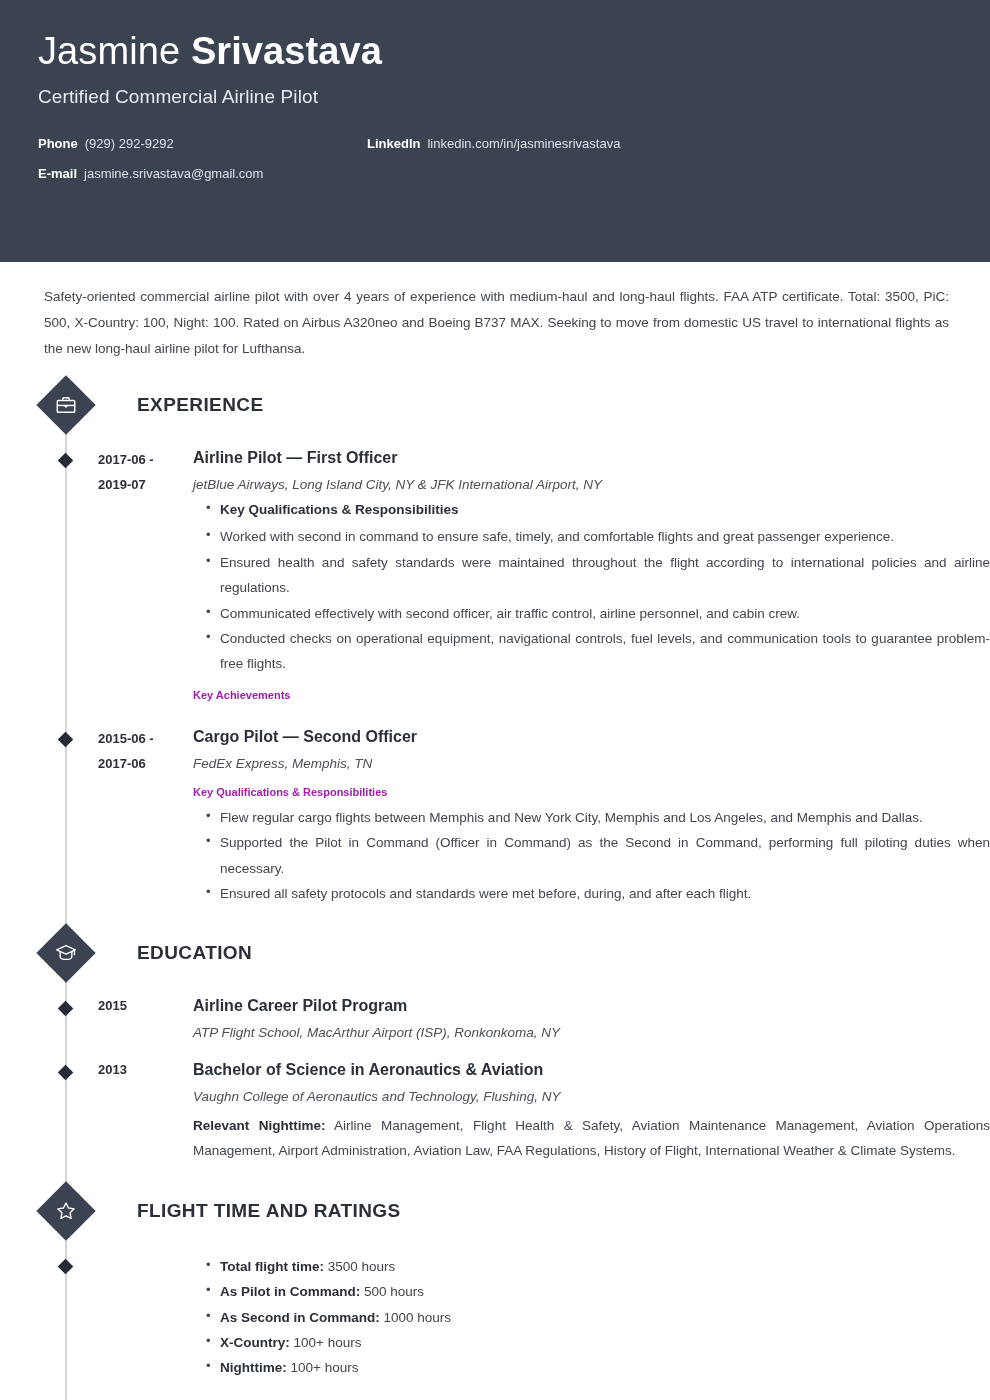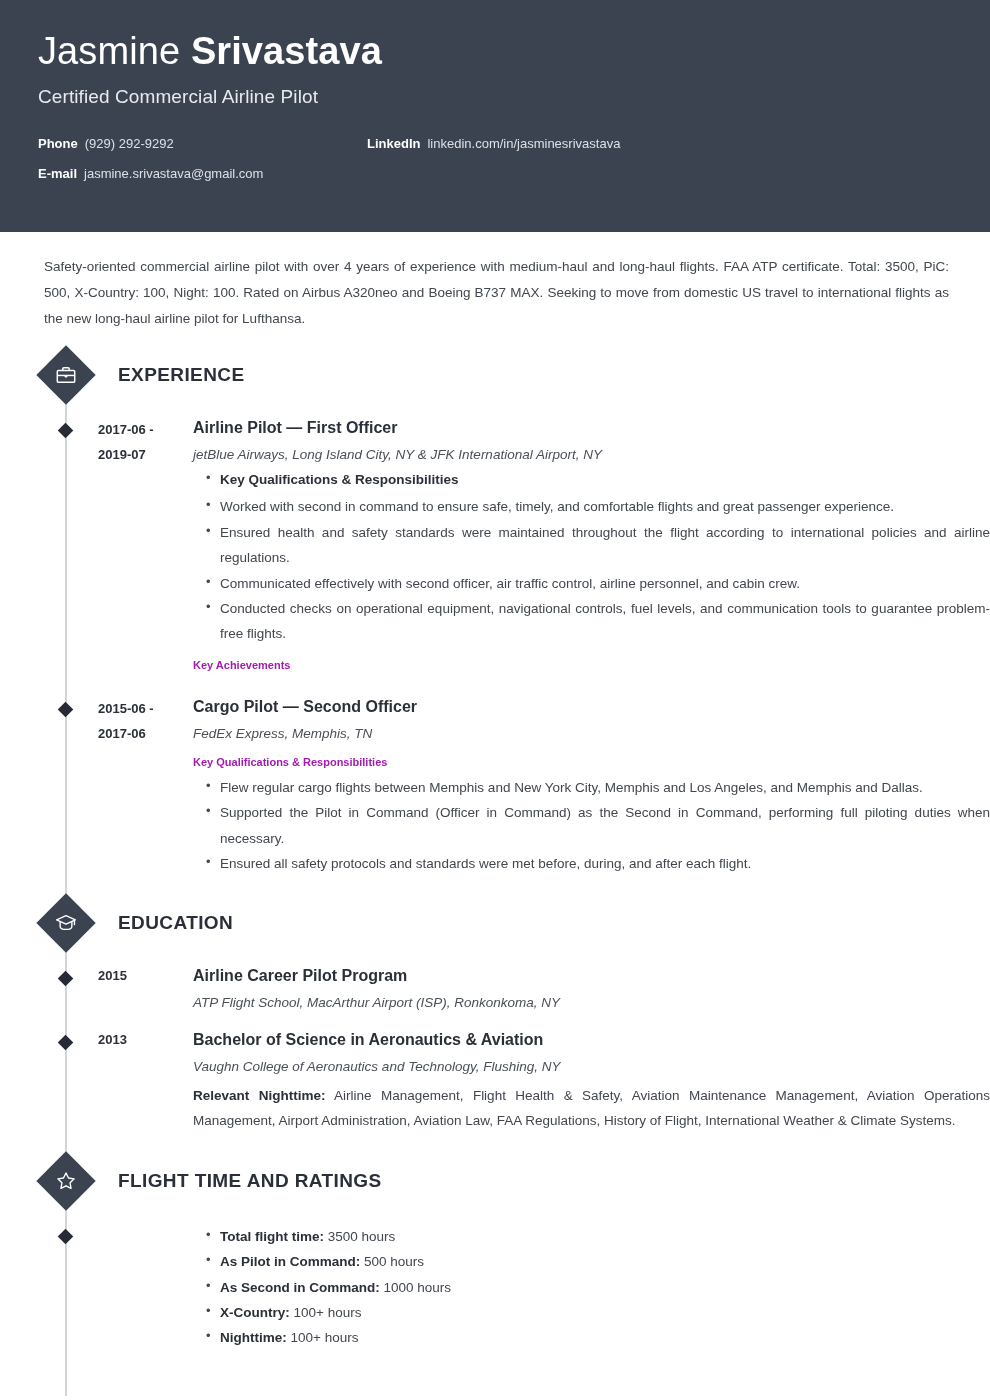--- a/index.html
+++ b/index.html
@@ -15,21 +15,21 @@
     position: relative;
     overflow: hidden;
   }
 
   
   .header {
     background: #3b4250;
     color: #ffffff;
     padding: 32px 38px 26px 38px;
     box-sizing: border-box;
-    height: 232px;
+    height: 262px;
   }
   .name {
     font-size: 38px;
     line-height: 1.05;
     font-weight: 300;
     color: #ffffff;
     margin: 0;
     letter-spacing: 0.1px;
   }
   .name .last { font-weight: 700; }
@@ -80,20 +80,21 @@
     position: relative;
     padding-left: 0;
   }
   .section-head {
     display: flex;
     align-items: center;
     padding-left: 44px;
     margin-top: 22px;
     position: relative;
     z-index: 3;
+    gap: 19px;
   }
   .diamond-icon {
     width: 42px;
     height: 42px;
     flex: 0 0 42px;
     background: #3b4250;
     transform: rotate(45deg);
     display: flex;
     align-items: center;
     justify-content: center;

